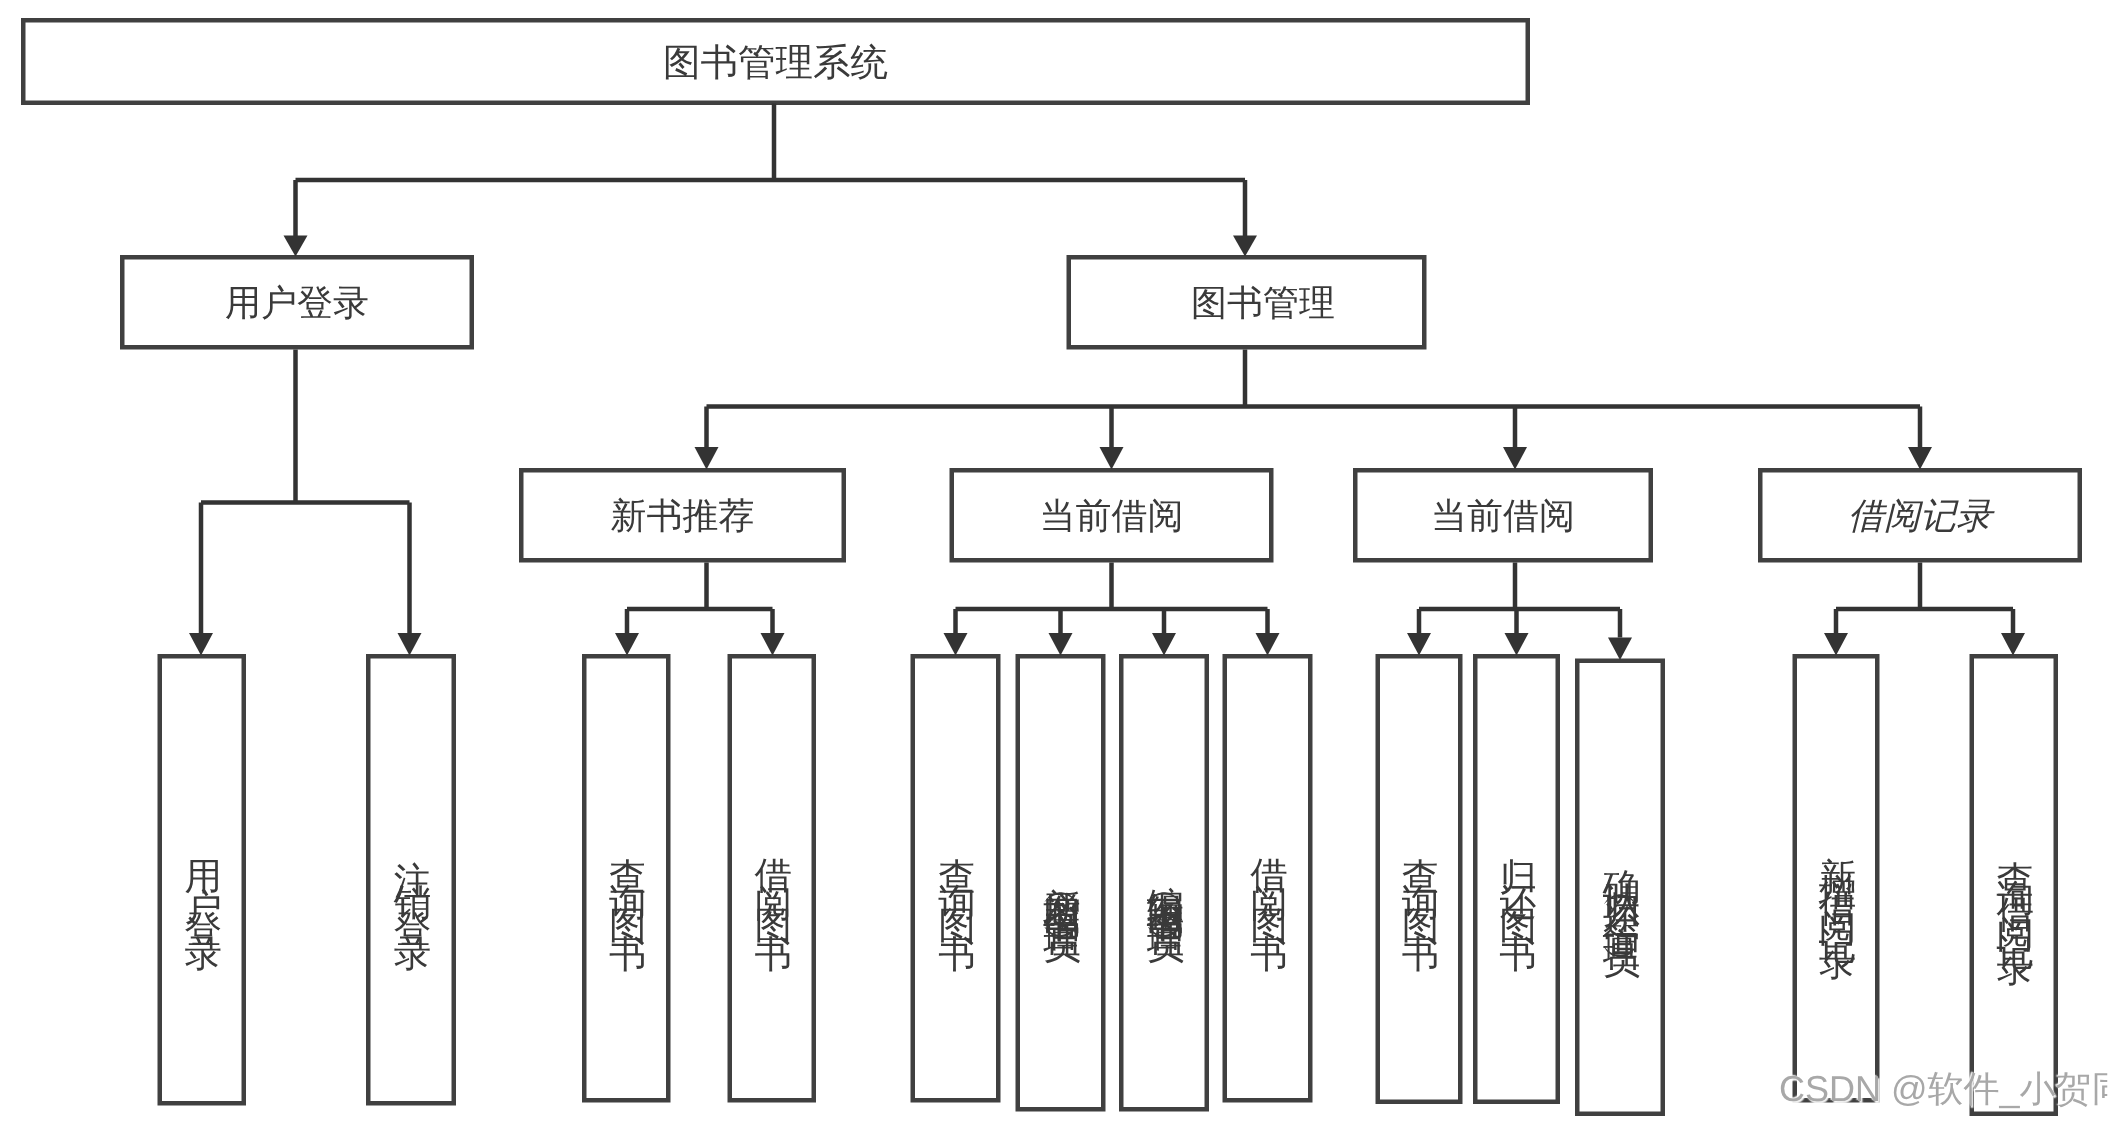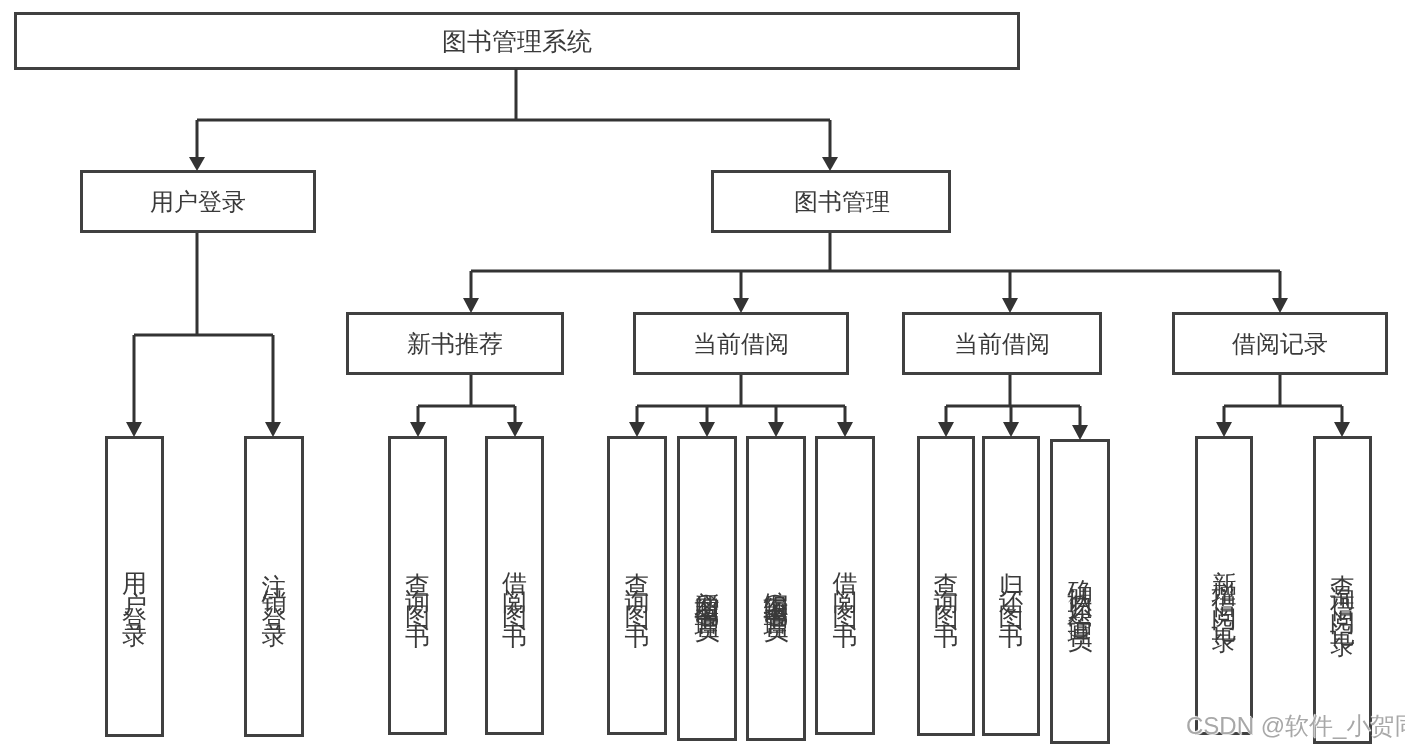--- a/index.html
+++ b/index.html
@@ -68,21 +68,21 @@
 
   <div class="node" style="left:346px;top:312px;width:218px;height:63px;">
     <span class="h-label">新书推荐</span>
   </div>
   <div class="node" style="left:633px;top:312px;width:216px;height:63px;">
     <span class="h-label">当前借阅</span>
   </div>
   <div class="node" style="left:902px;top:312px;width:200px;height:63px;">
     <span class="h-label">当前借阅</span>
   </div>
-  <div class="node" style="left:1172px;top:312px;width:216px;height:63px;">
+  <div class="node" style="left:1172px;top:312px;width:216px;height:63px;font-style:italic;">
     <span class="h-label">借阅记录</span>
   </div>
 
   <div class="node" style="left:105px;top:436px;width:59px;height:301px;">
     <span class="v-label ls4">用户登录</span>
   </div>
   <div class="node" style="left:244px;top:436px;width:60px;height:301px;">
     <span class="v-label ls4">注销登录</span>
   </div>
 

